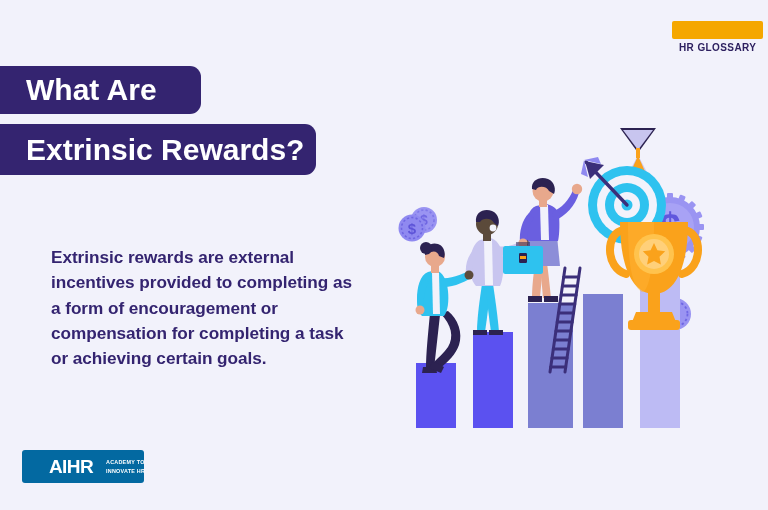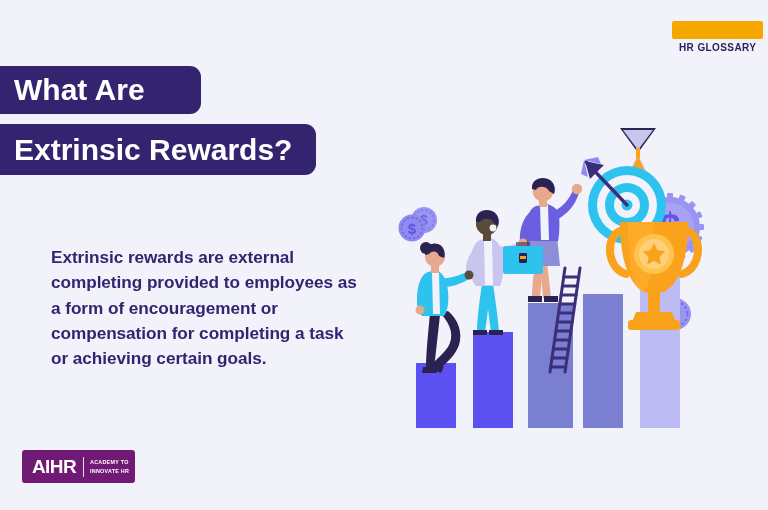--- a/index.html
+++ b/index.html
@@ -39,21 +39,21 @@
     margin-top: 36px;
   }
 
   
   .title-banner {
     position: absolute;
     left: 0;
     background: #342470;
     display: flex;
     align-items: center;
-    padding-left: 14px;
+    padding-left: 26px;
     border-top-right-radius: 11px;
     border-bottom-right-radius: 11px;
   }
   .title-banner span {
     color: #ffffff;
     font-weight: bold;
     line-height: 1;
     white-space: nowrap;
   }
   #title-banner-1 { top: 66px;  width: 201px; height: 48px; }
@@ -70,26 +70,26 @@
     font-size: 17.2px;
     font-weight: bold;
     line-height: 1.47;
     letter-spacing: -0.05px;
   }
 
   
   #aihr-logo {
     position: absolute;
     left: 22px; top: 450px;
-    width: 113px; height: 33px;
-    background: #701a75;
+    width: 122px; height: 33px;
+    background: #0369a1;
     border-radius: 3px;
     display: flex;
     align-items: center;
-    padding-left: 10px;
+    padding-left: 27px;
   }
   #aihr-wordmark {
     color: #fff;
     font-size: 19px;
     font-weight: bold;
     letter-spacing: -0.6px;
     line-height: 1;
   }
   #aihr-divider {
     width: 1px; height: 20px;
@@ -121,21 +121,21 @@
     <span>HR GLOSSARY</span>
   </div>
 
   <div class="title-banner" id="title-banner-1">
     <span>What Are</span>
   </div>
   <div class="title-banner" id="title-banner-2">
     <span>Extrinsic Rewards?</span>
   </div>
 
-  <div id="body-text">Extrinsic rewards are external completing provided to employees as a form of encouragement or compensation for completing a task or achieving certain goals.</div>
+  <div id="body-text">Extrinsic rewards are external incentives provided to completing as a form of encouragement or compensation for completing a task or achieving certain goals.</div>
 
   <div id="aihr-logo">
     <div id="aihr-wordmark">AIHR</div>
     <div id="aihr-divider"></div>
     <div id="aihr-tagline">
       <div>ACADEMY TO</div>
       <div>INNOVATE HR</div>
     </div>
   </div>
 

